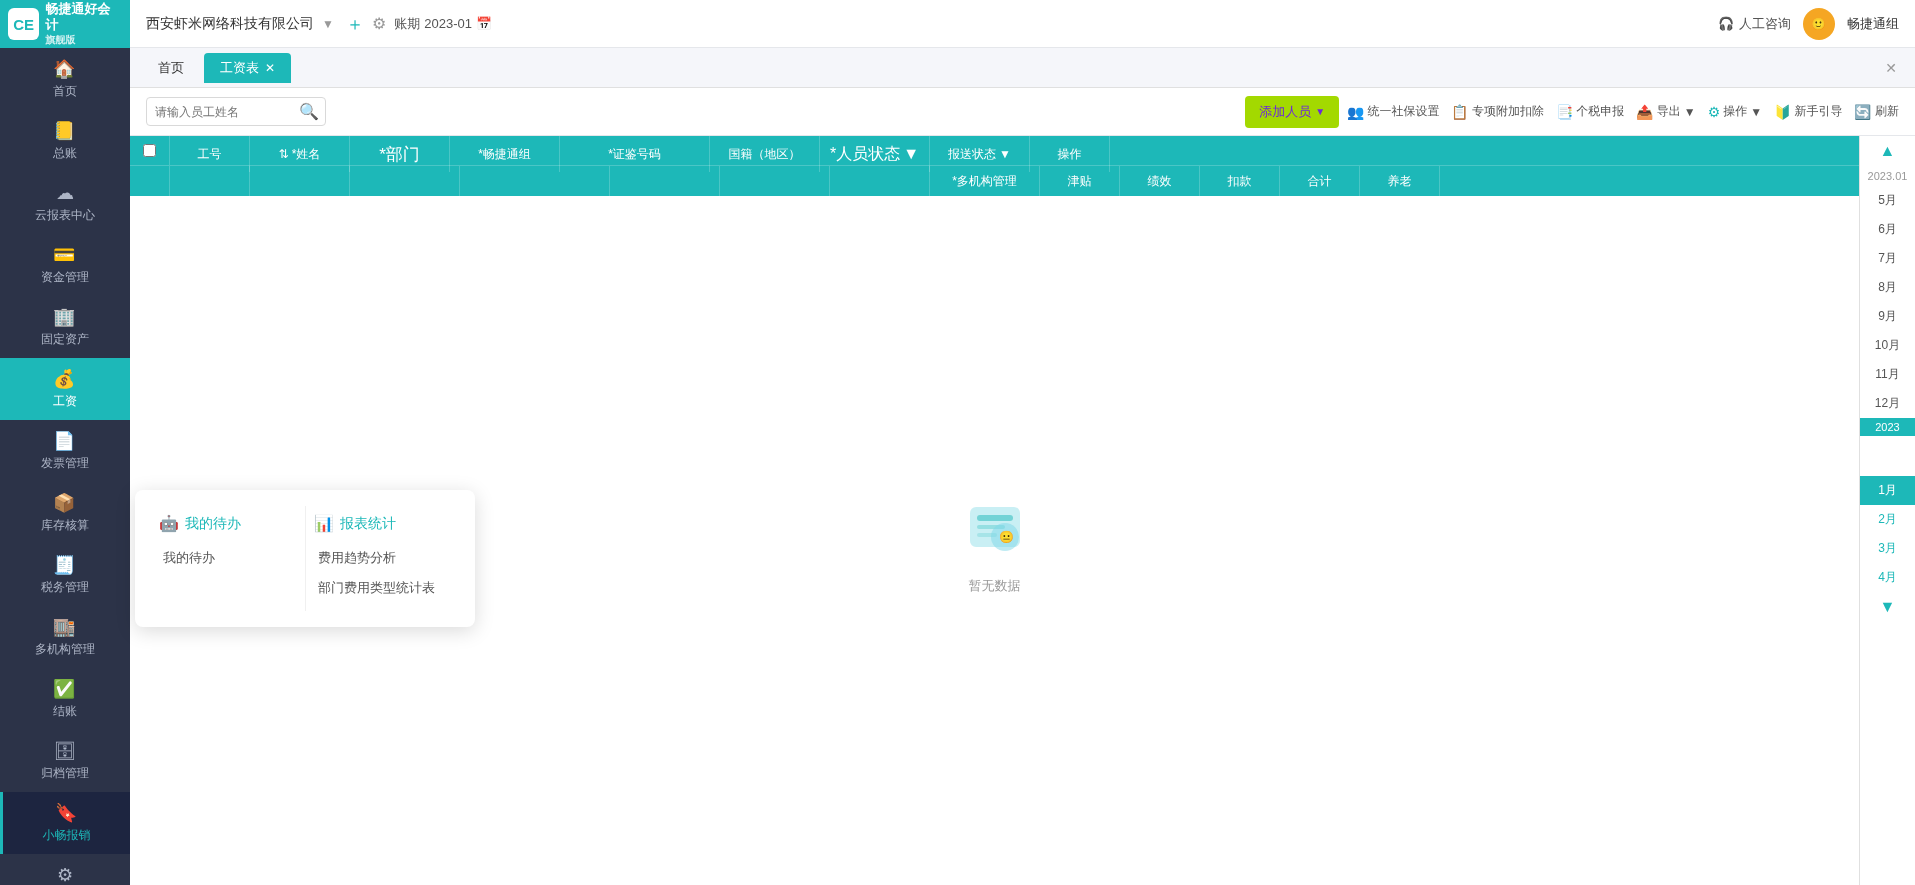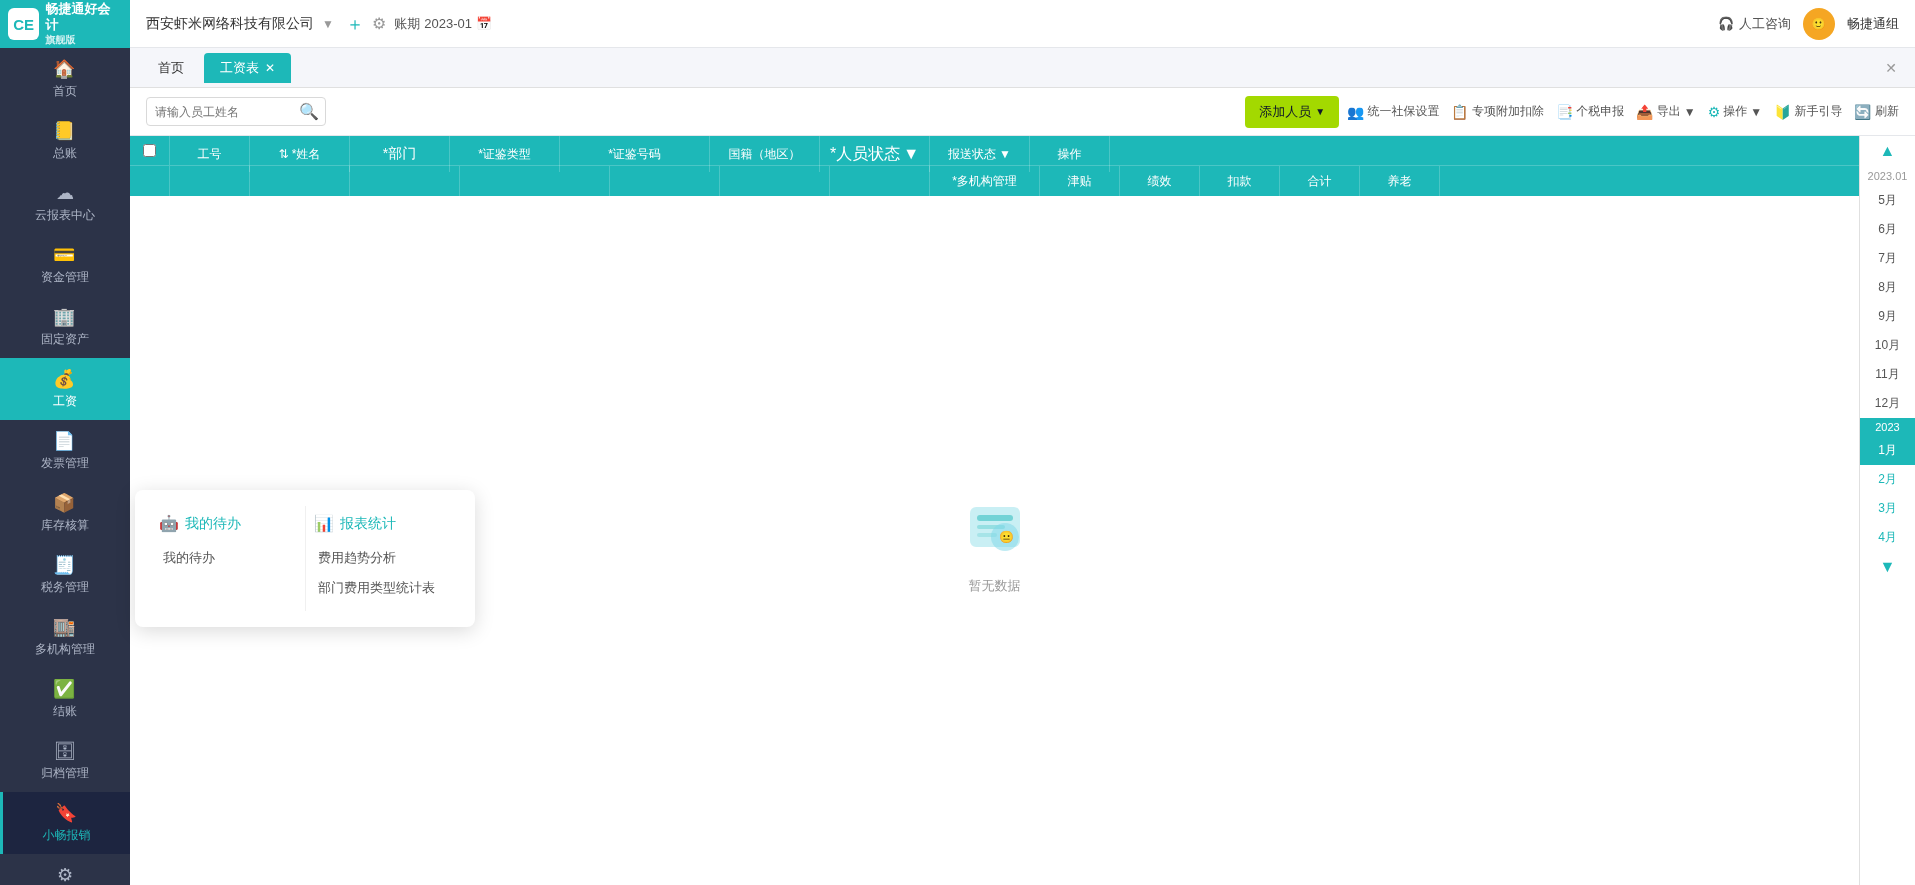--- a/index.html
+++ b/index.html
@@ -146,21 +146,21 @@
     }
     .search-box input {
       border: none;
       outline: none;
       font-size: 12px;
       color: #999;
       width: 140px;
     }
     .btn-add-person {
       background: #a3d900;
-      color: #0f172a;
+      color: #6d28d9;
       border: none;
       border-radius: 4px;
       padding: 7px 14px;
       font-size: 13px;
       cursor: pointer;
       display: flex;
       align-items: center;
       gap: 4px;
       margin-left: auto;
     }
@@ -206,20 +206,21 @@
       text-align: center;
       padding: 6px 0;
       cursor: pointer;
       color: #555;
       font-size: 12px;
     }
     .date-month.active {
       background: #1db8b8;
       color: white;
       border-radius: 0;
+      margin-top: 40px;
     }
     .date-month.current-year { color: #1db8b8; }
     .empty-text {
       font-size: 13px;
       color: #999;
     }
 
     
     .popup-menu {
       position: absolute;
@@ -446,22 +447,22 @@
 
         <div style="display:flex; height:30px; border-bottom: 1px solid rgba(255,255,255,0.2);">
           <div style="width:40px; min-width:40px; display:flex; align-items:center; justify-content:center; border-right:1px solid rgba(255,255,255,0.2);">
             <input type="checkbox" style="">
           </div>
           <div class="header-cell col-no" style="min-width:80px; width:80px; border-right:1px solid rgba(255,255,255,0.2); display:flex; align-items:center; justify-content:center; font-size:12px;">工号</div>
           <div class="header-cell col-name" style="min-width:100px; width:100px; border-right:1px solid rgba(255,255,255,0.2); display:flex; align-items:center; justify-content:center; gap:3px; font-size:12px;">
             <span>⇅</span>
             <span>*姓名</span>
           </div>
-          <div class="header-cell col-dept" style="min-width:100px; width:100px; border-right:1px solid rgba(255,255,255,0.2); display:flex; align-items:center; justify-content:center; font-size:14px;">*部门</div>
-          <div class="header-cell col-idtype" style="min-width:110px; width:110px; border-right:1px solid rgba(255,255,255,0.2); display:flex; align-items:center; justify-content:center; font-size:12px;">*证鉴类型</div>
+          <div class="header-cell col-dept" style="min-width:100px; width:100px; border-right:1px solid rgba(255,255,255,0.2); display:flex; align-items:center; justify-content:center; font-size:17px;">*部门</div>
+          <div class="header-cell col-idtype" style="min-width:110px; width:110px; border-right:1px solid rgba(255,255,255,0.2); display:flex; align-items:center; justify-content:center; font-size:12px;">*畅捷通组</div>
           <div class="header-cell col-idno" style="min-width:150px; width:150px; border-right:1px solid rgba(255,255,255,0.2); display:flex; align-items:center; justify-content:center; font-size:12px;">*证鉴号码</div>
           <div class="header-cell col-country" style="min-width:110px; width:110px; border-right:1px solid rgba(255,255,255,0.2); display:flex; align-items:center; justify-content:center; font-size:12px;">国籍（地区）</div>
           <div class="header-cell col-status" style="min-width:110px; width:110px; border-right:1px solid rgba(255,255,255,0.2); display:flex; align-items:center; justify-content:center; gap:3px; font-size:16px;">
             <span>*人员状态</span>
             <span>▼</span>
           </div>
           <div class="header-cell col-report" style="min-width:100px; width:100px; border-right:1px solid rgba(255,255,255,0.2); display:flex; align-items:center; justify-content:center; gap:3px; font-size:12px;">
             <span>报送状态</span>
             <span>▼</span>
           </div>

